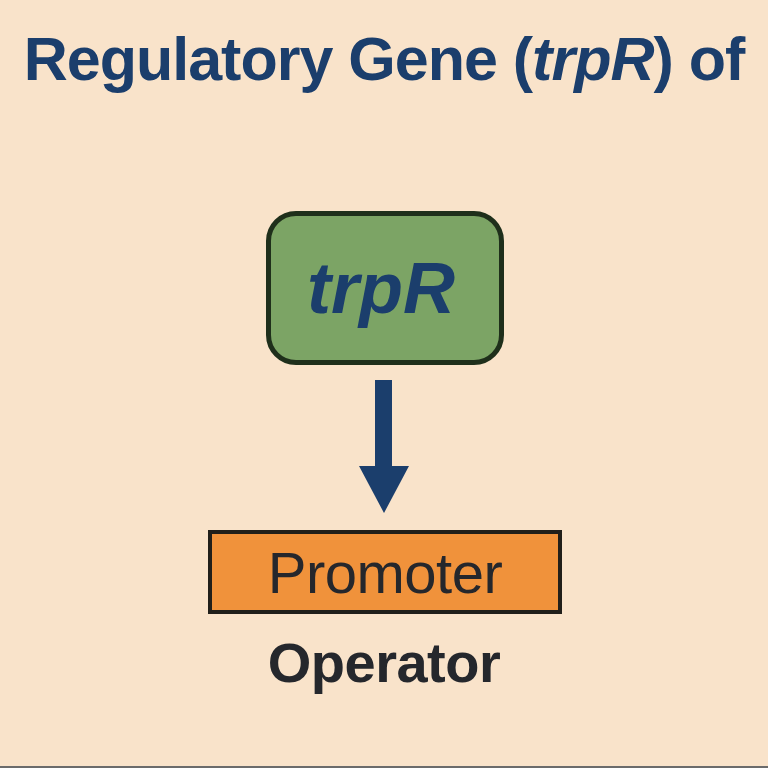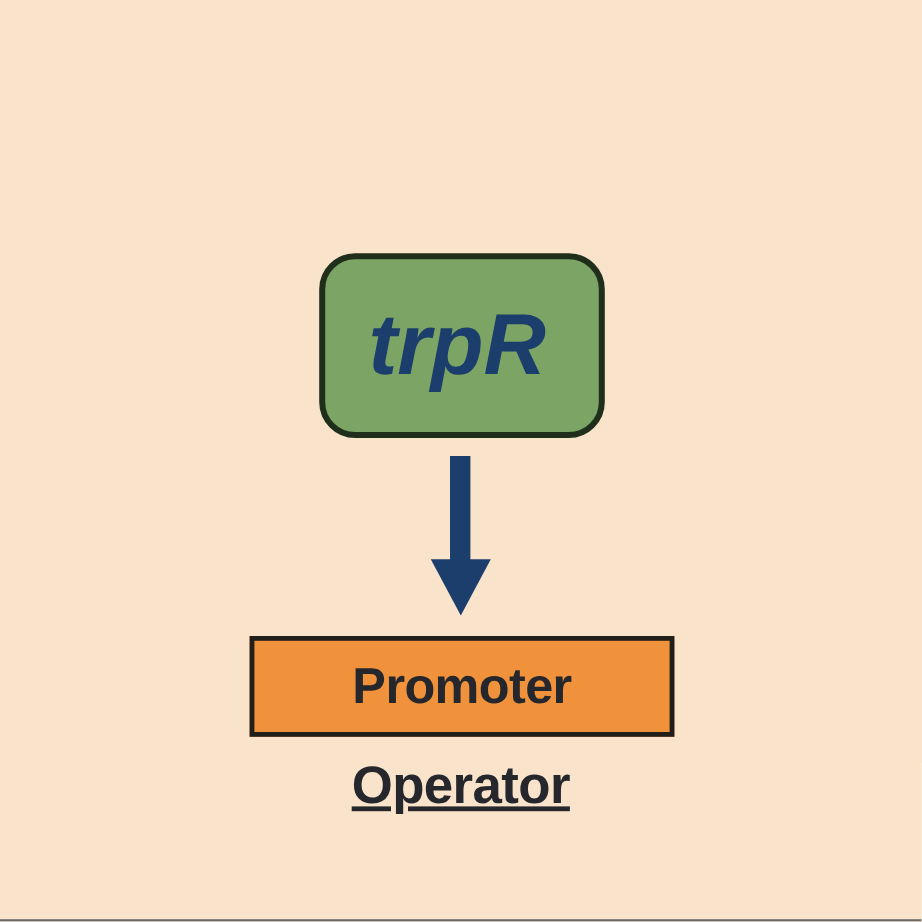--- a/index.html
+++ b/index.html
@@ -40,41 +40,41 @@
     border-top:47px solid var(--arrow,#1B3E6C);
   }
   .promoter-box{
     position:absolute;left:208px;top:530px;width:354px;height:84px;
     box-sizing:border-box;
     background:var(--promoter_fill,#F0923B);
     border:4px solid var(--box_border_dark,#211F1A);
     display:flex;align-items:center;justify-content:center;
   }
   .promoter-box span{
-    font-size:42px;font-weight:700;
+    font-size:58px;font-weight:400;
     color:var(--label_text,#25272C);
     letter-spacing:-0.5px;
   }
   .operator{
     position:absolute;left:0;top:630px;width:768px;text-align:center;
-    font-size:44px;font-weight:700;letter-spacing:-0.5px;
+    font-size:56px;font-weight:700;letter-spacing:-0.5px;
     color:var(--label_text,#25272C);
-    text-decoration:underline;
   }
   .bottom-line{
     position:absolute;left:0;bottom:0;width:768px;height:2px;
     background:#6b6b6b;
   }
 </style>
 </head>
 <body>
 
 <div class="canvas">
 
   <h1 class="title">
+    <span class="tline"><span>Regulatory Gene (</span><em>trpR</em><span>) of</span></span>
   </h1>
 
   <div class="gene-box">
     <em class="gene-label">trpR</em>
   </div>
 
   <div>
     <div class="arrow-shaft"></div>
     <div class="arrow-head"></div>
   </div>

